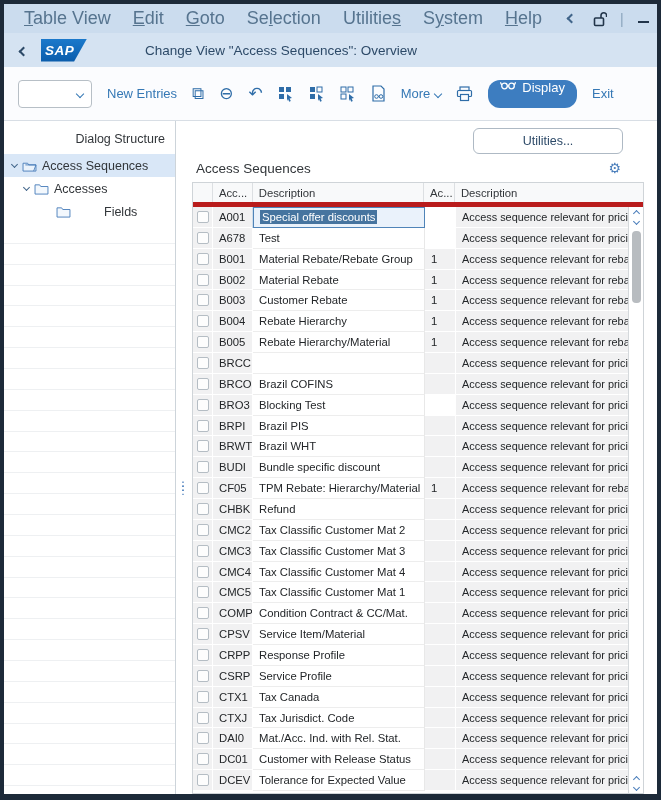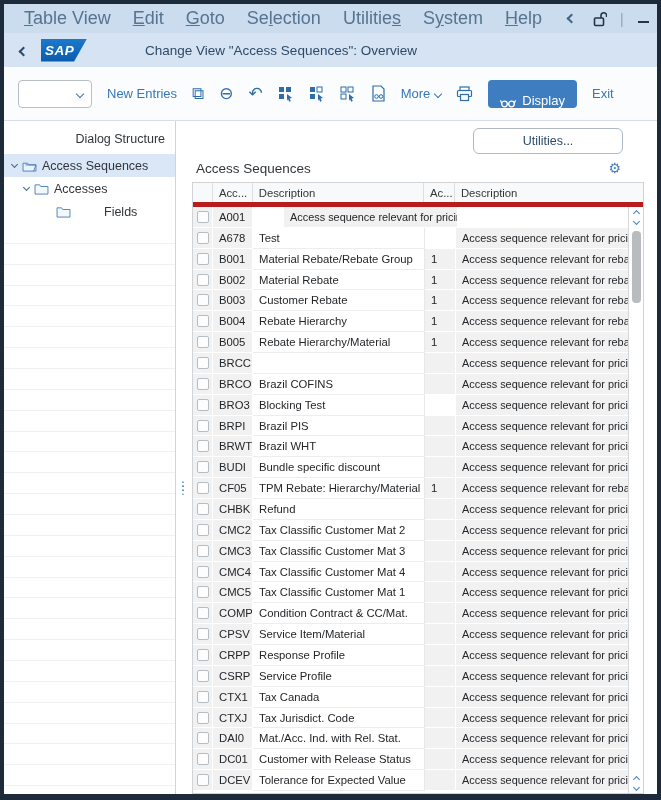--- a/index.html
+++ b/index.html
@@ -40,22 +40,22 @@
 
   
   .toolbar { height:54px; background:#fbfcfe; border-bottom:1px solid #d8dee5;
              display:flex; align-items:center; padding:0 14px; gap:15px; flex:0 0 auto; }
   .combo { width:74px; height:28px; background:#fff; border:1px solid #b7bfc6; border-radius:4px;
            display:flex; align-items:center; justify-content:flex-end; padding-right:8px; cursor:pointer; }
   .combo .chev, .more .chev { width:6px; height:6px; border-right:1.7px solid #3578b5; border-bottom:1.7px solid #3578b5; }
   .tb-link { color:#3578b5; font-size:13px; cursor:pointer; white-space:nowrap; }
   .tb-icon { color:#2f6da8; font-size:17px; line-height:1; cursor:pointer; display:flex; align-items:center; }
   .more { display:flex; align-items:center; gap:5px; cursor:pointer; }
-  .display-btn { background:#3d7dc0; color:#fff; border-radius:4px; height:28px;
-                 display:flex; align-items:flex-end; gap:6px; padding:0 12px; font-size:13px; cursor:pointer; }
+  .display-btn { background:#3d7dc0; color:#fff; border-radius:12px; height:28px;
+                 display:flex; align-items:flex-start; gap:6px; padding:0 12px; font-size:13px; cursor:pointer; }
   .toolbar svg { display:block; }
 
   
   .main { flex:1 1 auto; min-height:0; background:#fff; display:flex; }
   .sidebar { width:172px; flex:0 0 auto; border-right:1px solid #cdd4da; display:flex; flex-direction:column; padding-top:7px;text-align:right; }
   .sidebar-header { color:#32363a; font-size:12.5px; padding:4px 10px 8px 10px; }
   .tree-item { height:23px; display:flex; align-items:center; font-size:12.5px; color:#32363a;
                cursor:pointer; padding-left:8px; gap:5px; }
   .tree-item.selected { background:#d9e7f7; }
   .tree-item .chev { width:5px; height:5px; border-right:1.6px solid #41658a; border-bottom:1.6px solid #41658a; margin-top:-2px; }
@@ -289,20 +289,23 @@
           <div class="th c-desc">Description</div>
           <div class="th c-ac">Ac...</div>
           <div class="th c-use">Description</div>
         </div>
         <div class="tbody">
           <div class="trow selected ac_white">
               <div class="cell gray c-sel">
                 <span class="checkbox"></span>
               </div>
               <div class="cell gray c-code">A001</div>
+              <div class="cell white c-desc">
+                <span class="txt">Special offer discounts</span>
+              </div>
               <div class="cell gray c-ac"></div>
               <div class="cell gray c-use">Access sequence relevant for pricing</div>
             </div>
             <div class="trow ac_white">
               <div class="cell gray c-sel">
                 <span class="checkbox"></span>
               </div>
               <div class="cell gray c-code">A678</div>
               <div class="cell white c-desc">
                 <span class="txt">Test</span>

